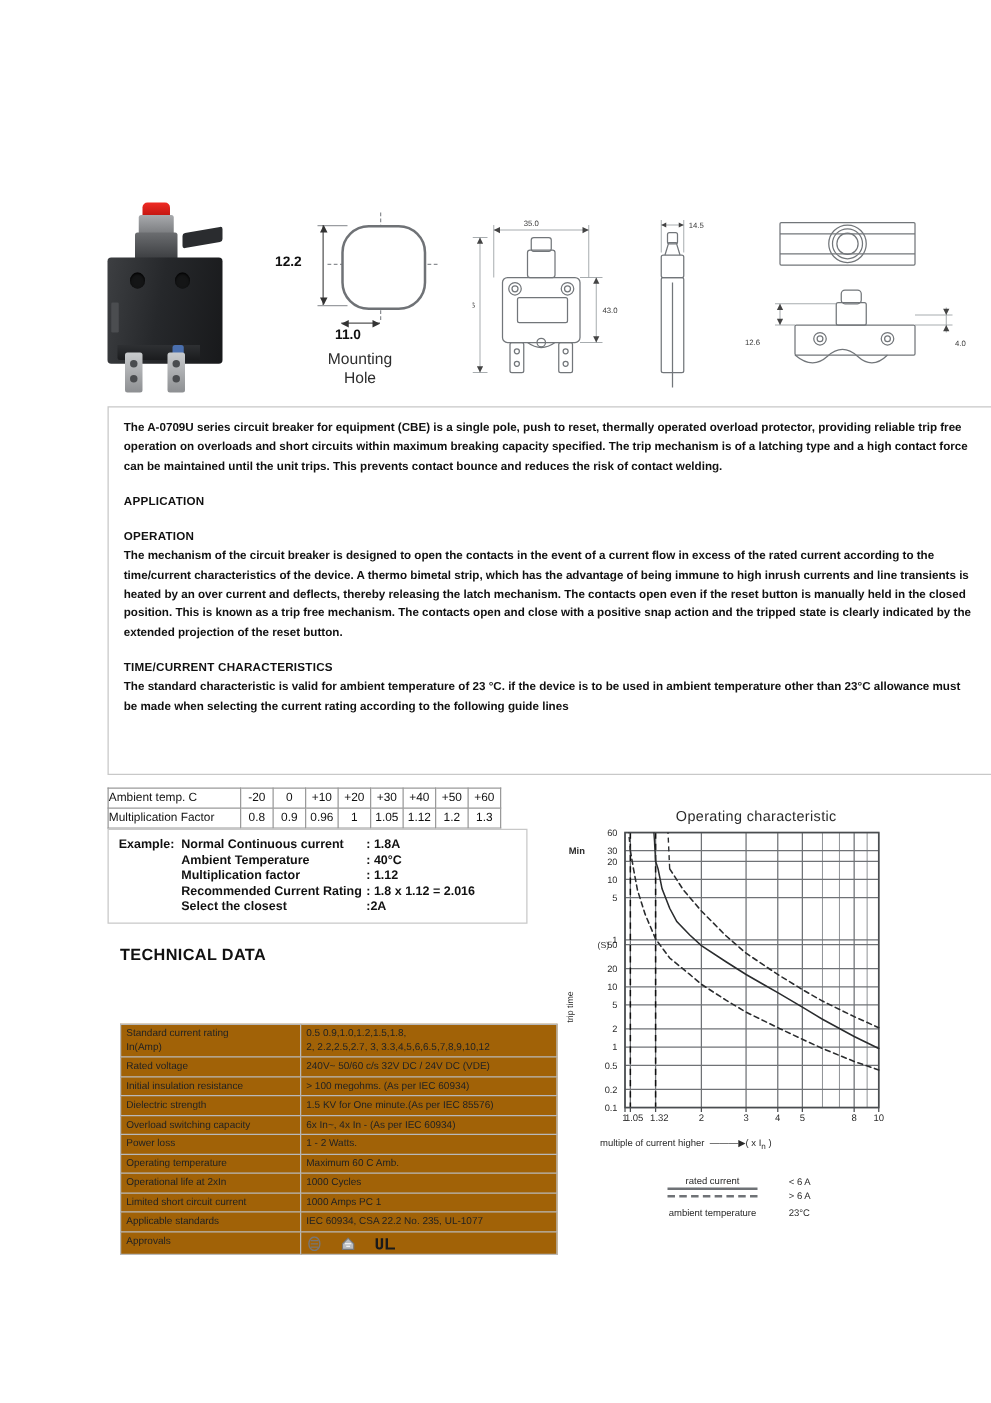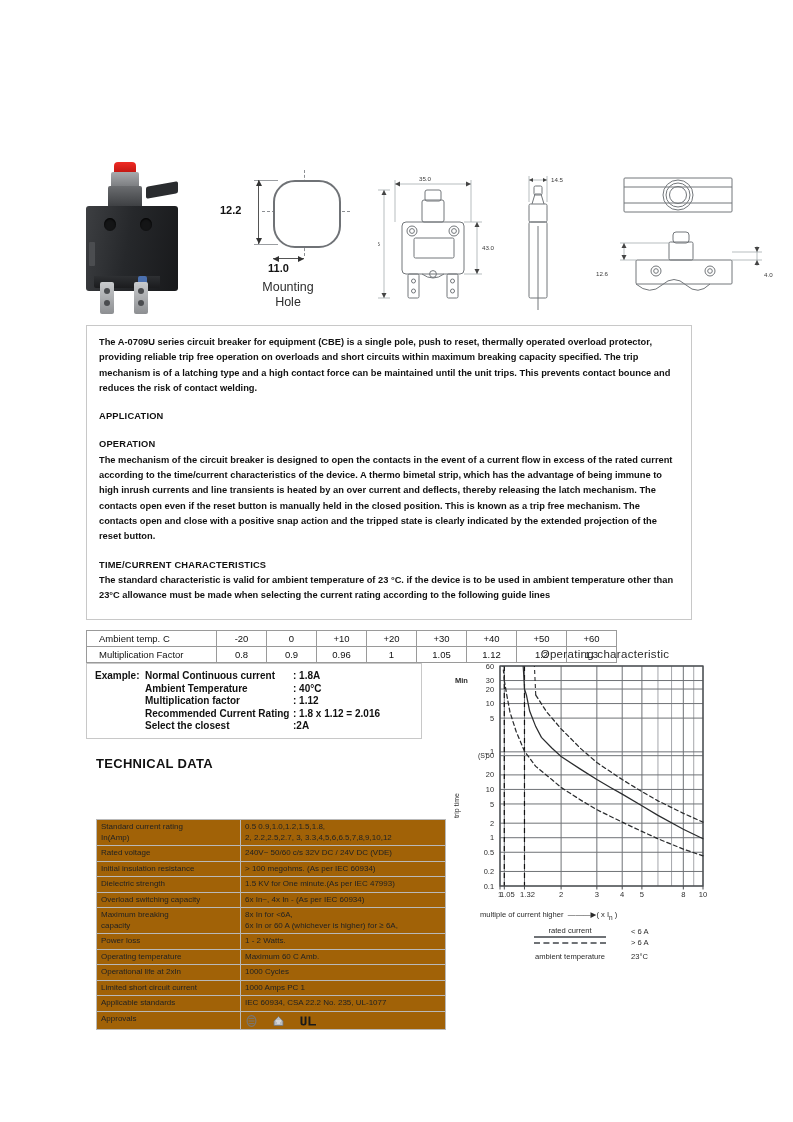--- a/index.html
+++ b/index.html
@@ -64,30 +64,30 @@
   .mh-lbl-h{position:absolute;left:50px;top:94px;font-size:11px;font-weight:bold;color:#111;}
   .mh-cap{position:absolute;left:0;top:112px;width:140px;text-align:center;
     font-size:12.5px;color:#2d2d2d;line-height:15px;}
 
   
   .ol{position:absolute;top:14px;}
   .ol line,.ol path,.ol rect,.ol circle,.ol polyline{vector-effect:non-scaling-stroke;}
   .dimtxt{font-family:"Liberation Sans",sans-serif;font-size:6.2px;fill:#3a3a3a;}
 
   
-  .descbox{position:absolute;left:86px;top:325px;width:606px;height:295px;
+  .descbox{position:absolute;left:86px;top:325px;width:708px;height:295px;
     border:1px solid #c8c8c8;background:#fff;box-sizing:border-box;padding:9px 12px;}
   .descbox p{margin:0 0 0 0;font-size:9.3px;line-height:15.3px;font-weight:bold;color:#111;}
   .descbox .gap{height:13px;}
   .sect{font-size:9.3px;font-weight:bold;line-height:15.3px;color:#111;letter-spacing:.2px;}
 
   
   .amb{position:absolute;left:86px;top:630px;border-collapse:collapse;
     font-size:9.5px;color:#111;background:#fff;}
-  .amb td{border:1px solid #9a9a9a;padding:1px 12px;height:13px;white-space:nowrap;}
+  .amb td{border:1px solid #9a9a9a;padding:1px 0;height:13px;white-space:nowrap;}
   .amb td.lab{text-align:left;width:105px;}
   .amb td.val{text-align:center;min-width:25px;}
 
   
   .exbox{position:absolute;left:86px;top:663px;width:336px;height:76px;
     border:1px solid #c8c8c8;background:#fff;box-sizing:border-box;padding:6px 8px;}
   .exrow{display:flex;font-size:10px;font-weight:bold;line-height:12.6px;color:#111;}
   .exrow .k{width:50px;}
   .exrow .m{width:148px;}
   .exrow .v{flex:1;}
@@ -102,21 +102,21 @@
   .logos{display:flex;gap:13px;align-items:center;padding-top:1px;}
 
   
   .chart{position:absolute;left:455px;top:648px;width:255px;height:340px;}
   .ctitle{position:absolute;left:45px;top:0;width:210px;text-align:center;
     font-size:11.5px;color:#2a2a2a;letter-spacing:.3px;}
   .minlbl{position:absolute;left:0px;top:28px;font-size:7.5px;font-weight:bold;color:#2a2a2a;}
   .triplbl{position:absolute;left:-2px;top:170px;font-size:7px;color:#2a2a2a;
     transform:rotate(-90deg);transform-origin:left top;white-space:nowrap;}
   .xcap{position:absolute;left:25px;top:262px;width:230px;font-size:7.6px;color:#2a2a2a;}
-  .legend{position:absolute;left:60px;top:278px;width:195px;font-size:7.6px;color:#2a2a2a;}
+  .legend{position:absolute;left:60px;top:292px;width:195px;font-size:7.6px;color:#2a2a2a;}
   .lgrow{display:flex;align-items:center;height:11px;}
   .lgrow .lk{width:110px;text-align:center;}
   .lgrow .lv{flex:1;text-align:left;padding-left:6px;}
   .solidline{display:block;width:72px;height:0;border-top:2px solid #6f7276;margin:1px auto 0;}
   .dashline{display:block;width:72px;height:0;border-top:2px dashed #6f7276;margin:1px auto 0;}
 
   .sub{font-size:6.5px;vertical-align:sub;}
 </style>
 </head>
 <body>
@@ -350,39 +350,29 @@
           </td>
           <td>
             <div>&gt; 100 megohms.        (As per IEC 60934)</div>
           </td>
         </tr>
         <tr>
           <td class="k">
             <div>Dielectric strength</div>
           </td>
           <td>
-            <div>1.5 KV for One minute.(As per IEC 47993)</div>
+            <div>1.5 KV for One minute.(As per IEC 85576)</div>
           </td>
         </tr>
         <tr>
           <td class="k">
             <div>Overload switching capacity</div>
           </td>
           <td>
             <div>6x In~, 4x In -            (As per IEC 60934)</div>
-          </td>
-        </tr>
-        <tr>
-          <td class="k">
-            <div>Maximum breaking</div>
-            <div>capacity</div>
-          </td>
-          <td>
-            <div>8x In for &lt;6A,</div>
-            <div>6x In or 60 A (whichever is higher) for ≥ 6A,</div>
           </td>
         </tr>
         <tr>
           <td class="k">
             <div>Power loss</div>
           </td>
           <td>
             <div>1 - 2 Watts.</div>
           </td>
         </tr>

